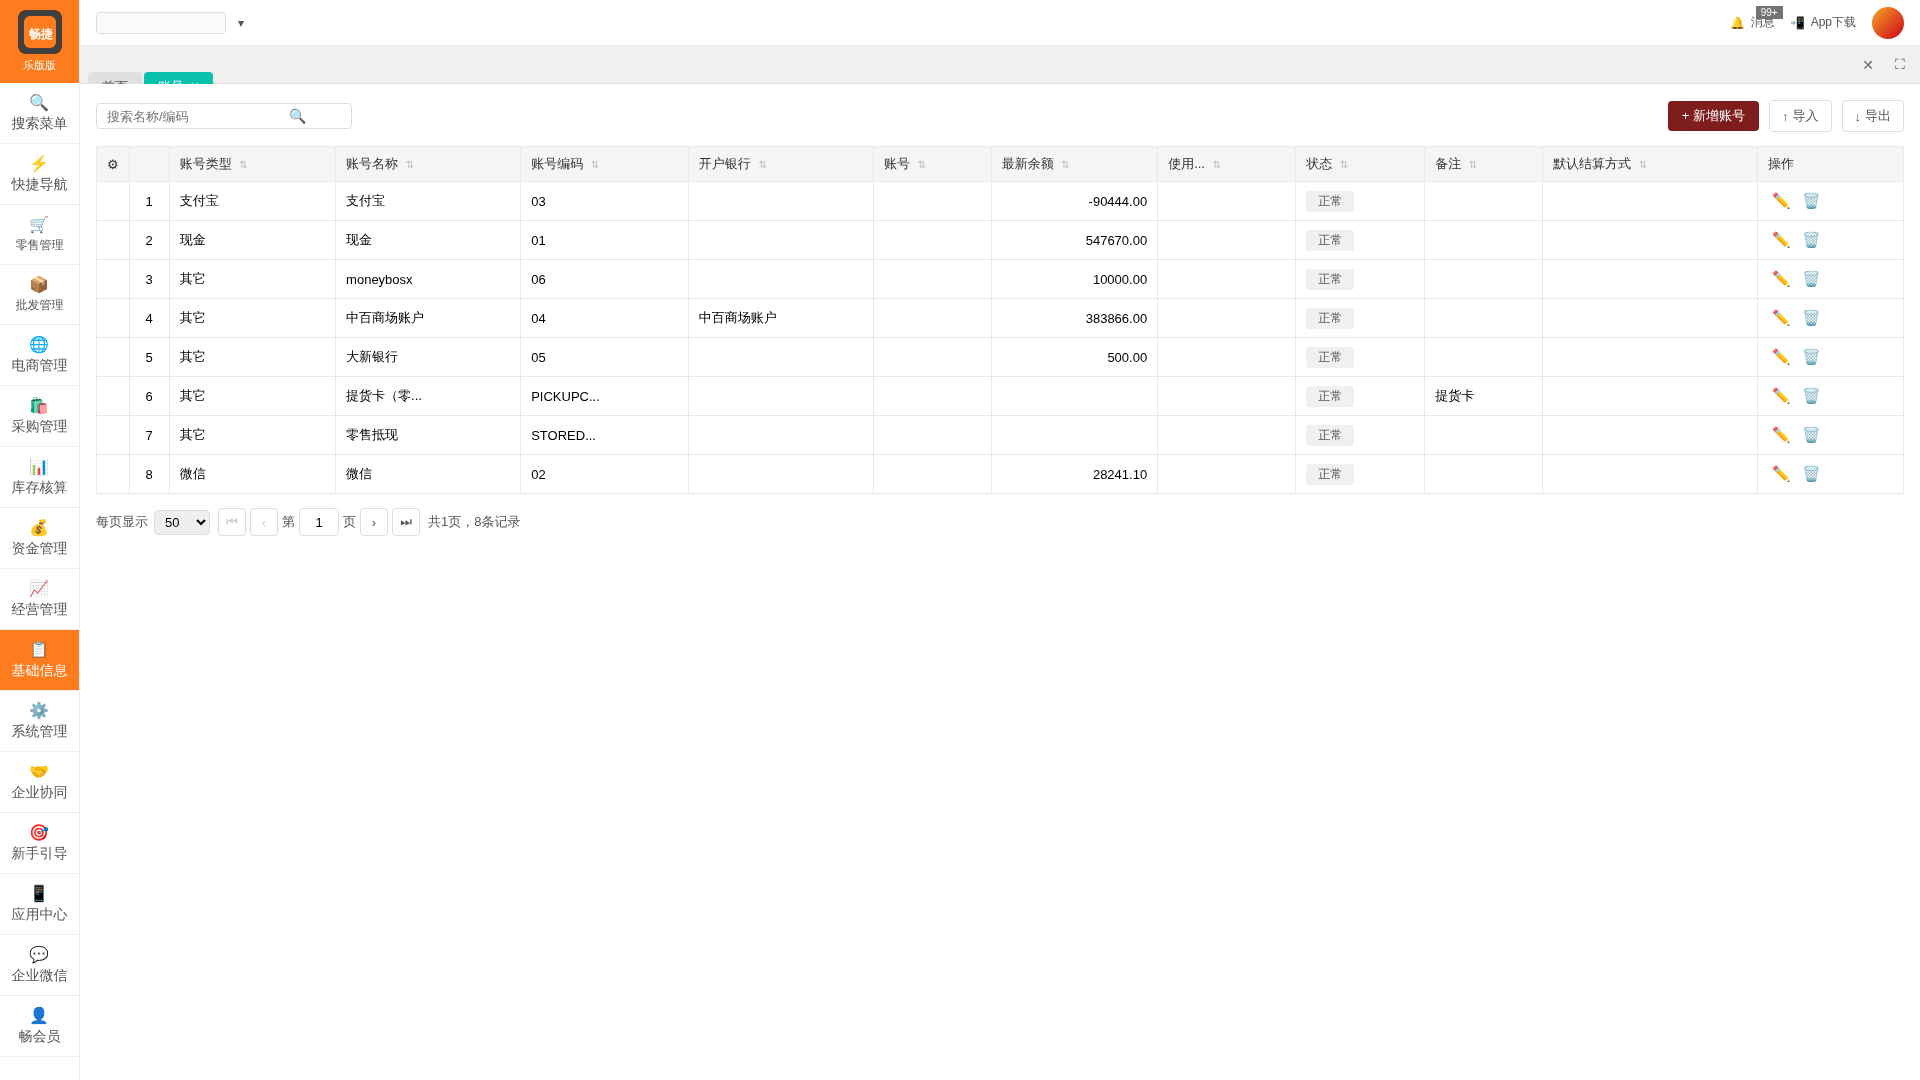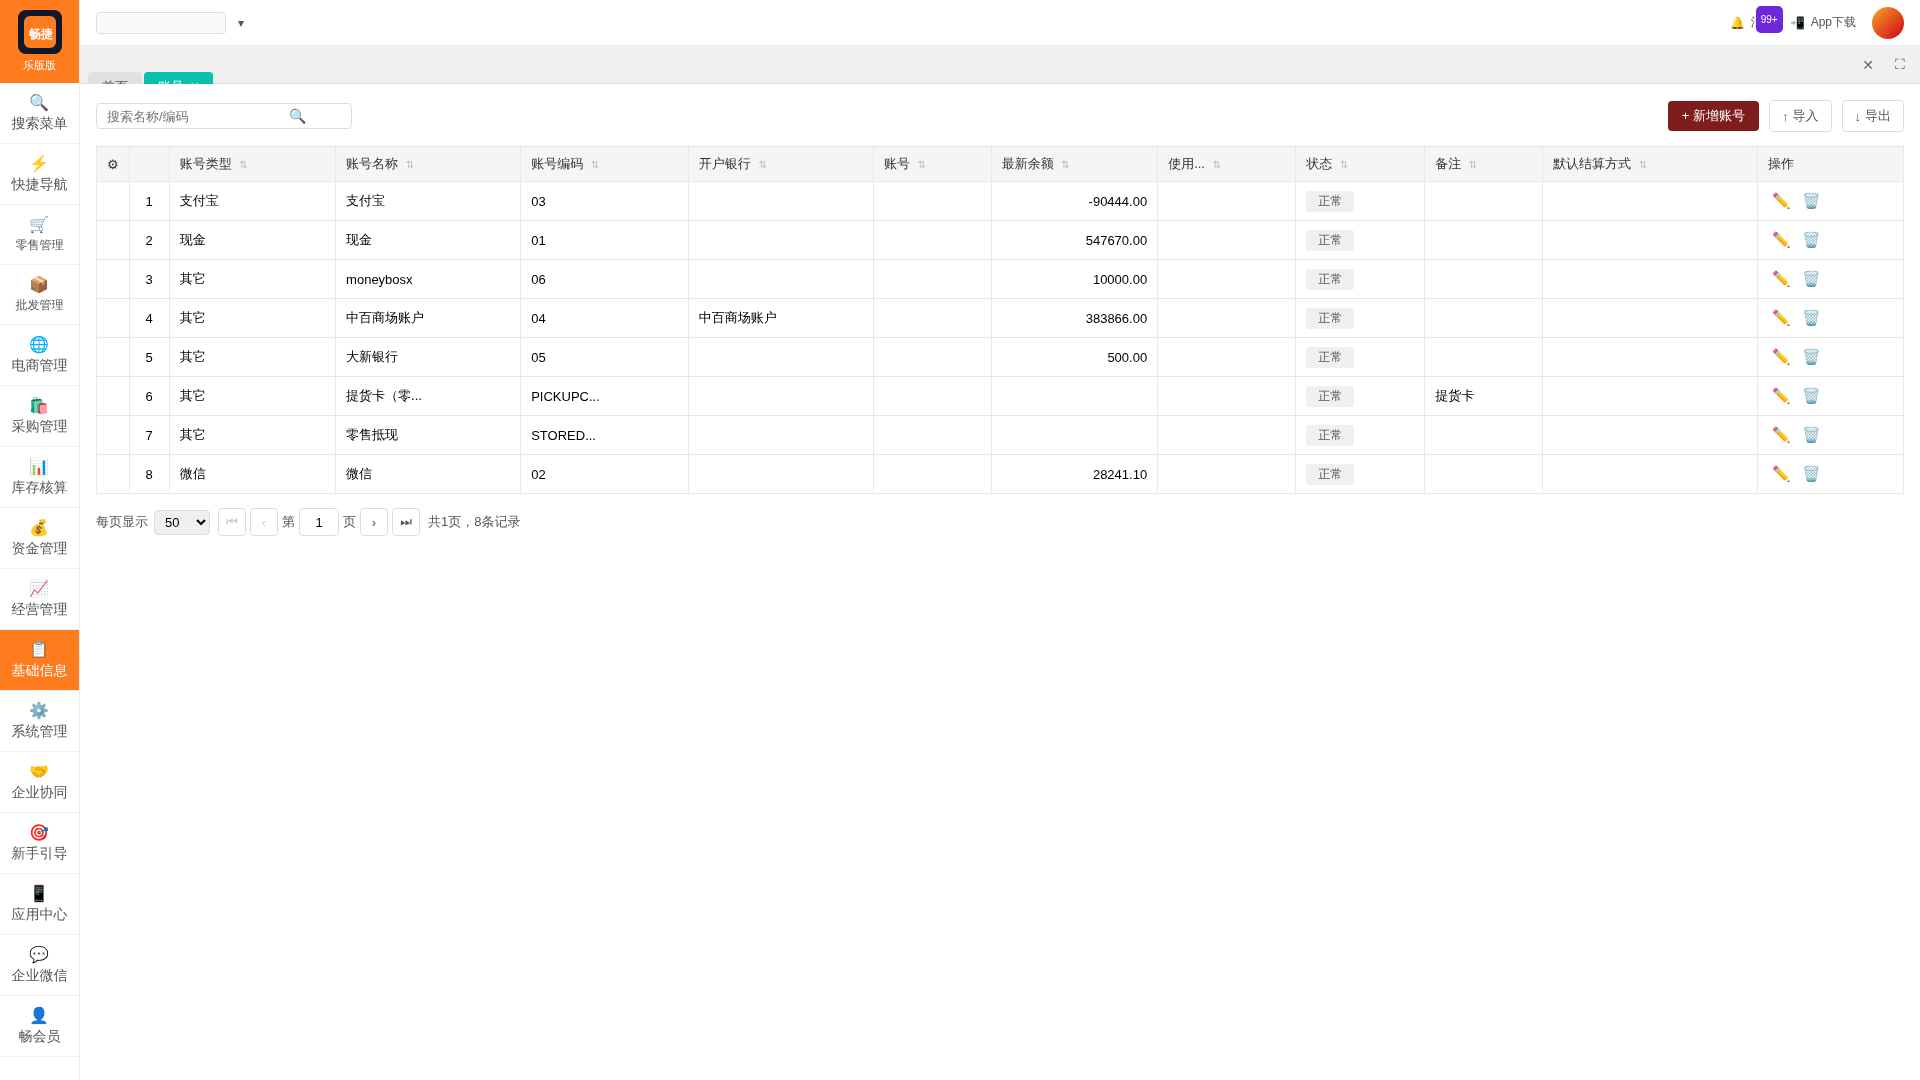--- a/index.html
+++ b/index.html
@@ -19,21 +19,21 @@
       width: 100%;
       background: #ff7c1e;
       display: flex;
       flex-direction: column;
       align-items: center;
       padding: 10px 5px;
     }
     .logo-icon {
       width: 44px;
       height: 44px;
-      background: #0f172a;
+      background: #404040;
       border-radius: 8px;
       display: flex;
       align-items: center;
       justify-content: center;
       font-size: 10px;
       color: #ff7c1e;
       font-weight: bold;
       margin-bottom: 4px;
     }
     .logo-text {
@@ -133,25 +133,25 @@
     .topbar-msg {
       display: flex;
       align-items: center;
       gap: 5px;
       cursor: pointer;
       font-size: 12px;
       color: #555;
       position: relative;
     }
     .badge {
-      background: #6d28d9;
+      background: #737373;
       color: #fff;
-      border-radius: 5px;
+      border-radius: 0;
       font-size: 10px;
-      padding: 8px 5px;
+      padding: 1px 5px;
       position: absolute;
       top: -8px;
       right: -8px;
       min-width: 18px;
       text-align: center;
     }
     .topbar-app {
       display: flex;
       align-items: center;
       gap: 5px;

